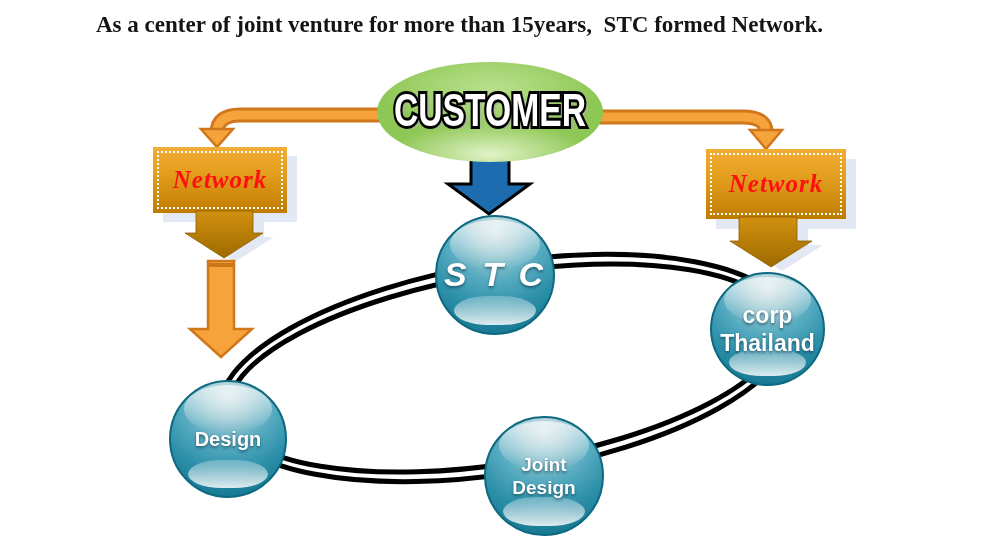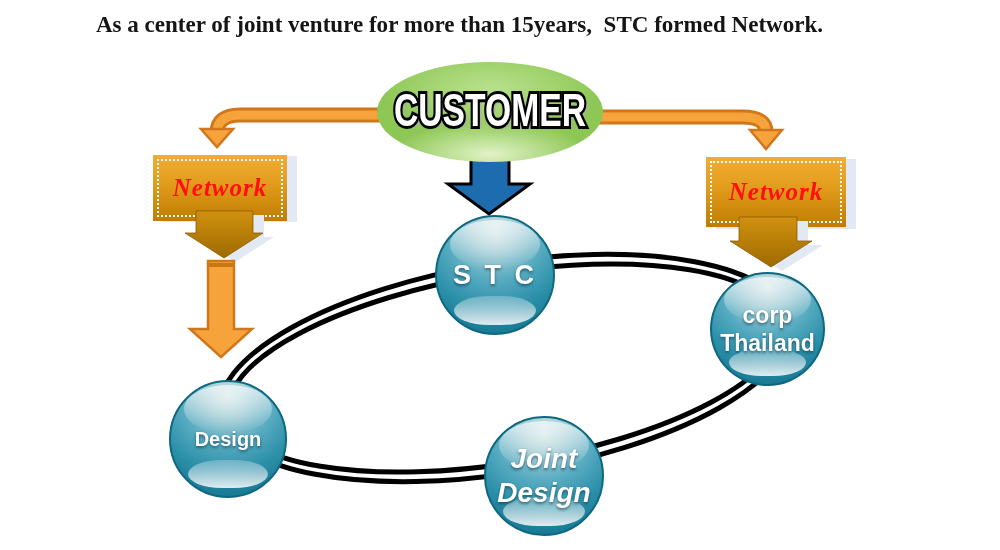--- a/index.html
+++ b/index.html
@@ -17,44 +17,44 @@
      background:
        radial-gradient(60% 42% at 50% 92%, rgba(230,245,205,.95) 0%, rgba(230,245,205,0) 75%),
        radial-gradient(62% 52% at 50% 26%, #b9e08d 0%, rgba(185,224,141,0) 80%),
        radial-gradient(100% 100% at 50% 40%, #96cd5e 0%, #8cc653 55%, #7cbd41 100%);
      text-align: right;
   }
   .customer svg{position:absolute;left:0;top:0;}
 
   
   .network-box{position:absolute;
-     background:linear-gradient(180deg,#f1ac33 0%,#e39d1d 42%,#bf7c00 100%);margin-top:8px;}
+     background:linear-gradient(180deg,#f1ac33 0%,#e39d1d 42%,#bf7c00 100%);}
   .network-box .dotted{position:absolute;inset:4px;border:2px dotted #fff;
      display:flex;align-items:center;justify-content:center;}
   .network-box .network-label{font-family:"Liberation Serif",serif;font-style:italic;
      font-weight:700;font-size:25px;color:#ff0f0f;letter-spacing:1px;}
   .network-left{left:153px;top:147px;width:134px;height:66px;}
   .network-right{left:706px;top:149px;width:140px;height:70px;}
 
   
   .sphere{position:absolute;border-radius:50%;display:flex;align-items:center;justify-content:center;
      text-align:center;color:#fff;font-weight:700;
      border:2px solid #0d6880;box-sizing:border-box;
      background:
        radial-gradient(circle at 50% 12%, #cfe3e6 0%, #a3cdd6 18%, #57abc0 42%, #2f92ab 64%, #187a94 86%, #0f6a82 100%);
      text-shadow:0 2px 3px rgba(0,50,65,.55), 0 0 1px rgba(0,50,65,.35);}
   .sphere::before{content:"";position:absolute;left:11%;right:11%;top:3%;height:42%;
      border-radius:50%;background:linear-gradient(180deg,rgba(255,255,255,.65),rgba(255,255,255,0));}
   .sphere::after{content:"";position:absolute;left:15%;right:15%;bottom:7%;height:25%;
      border-radius:50% / 58%;
      background:linear-gradient(180deg,rgba(255,255,255,.25) 0%,rgba(255,255,255,.85) 100%);}
   .sphere span{position:relative;z-index:1;display:block;line-height:1.22;}
-  .sphere-stc{left:435px;top:215px;width:120px;height:120px;font-size:27px;letter-spacing:3px;}
+  .sphere-stc{left:435px;top:215px;width:120px;height:120px;font-size:34px;letter-spacing:3px;font-style:italic;}
   .sphere-design{left:169px;top:380px;width:118px;height:118px;font-size:20px;}
-  .sphere-jv{left:484px;top:416px;width:120px;height:120px;font-size:28px;font-style:italic;}
+  .sphere-jv{left:484px;top:416px;width:120px;height:120px;font-size:19px;}
   .sphere-thailand{left:710px;top:272px;width:115px;height:114px;font-size:23px;}
 </style>
 </head>
 <body>
 
 <div class="stage">
 
   <div class="title">As a center of joint venture for more than 15years,  STC formed Network.</div>
 
   <svg class="layer" width="1000" height="550">

